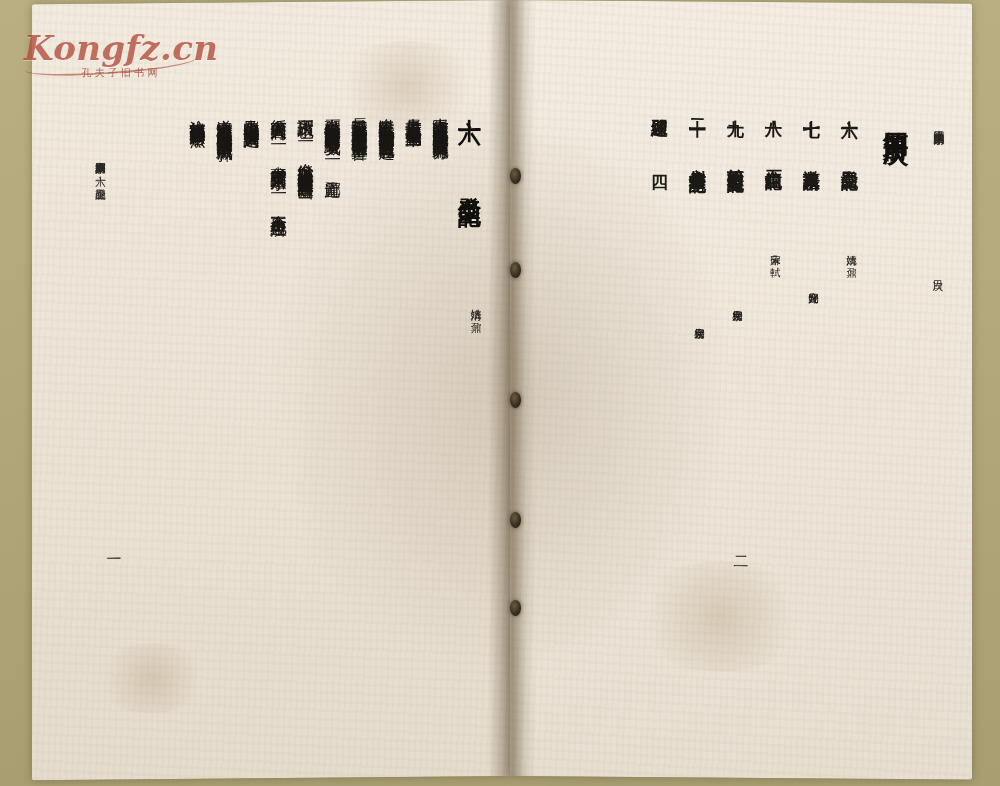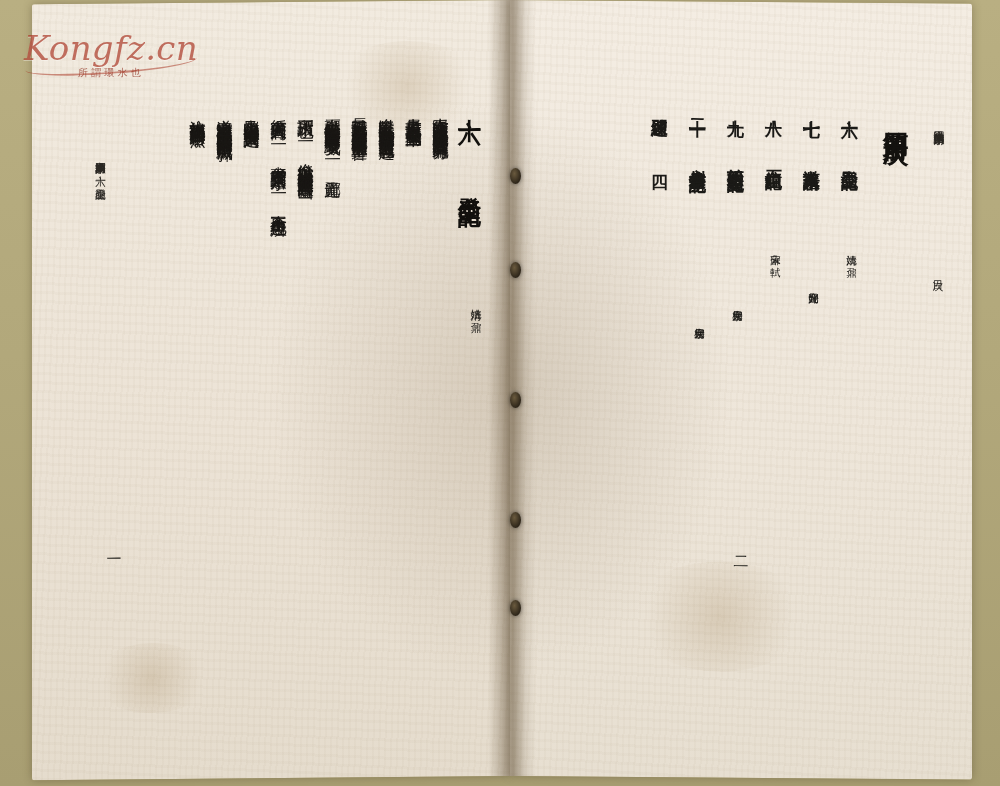--- a/index.html
+++ b/index.html
@@ -123,21 +123,21 @@
   #left-folio{
     position:absolute;left:72px;bottom:228px;font-size:15px;color:#1b1a17;
   }
 
   
   #watermark{
     position:absolute;left:24px;top:28px;pointer-events:none;user-select:none;
   }
   #wm-main{
     font-family:"DejaVu Serif","Liberation Serif",serif;
-    font-size:34px;font-weight:400;font-style:italic;
+    font-size:34px;font-weight:700;font-style:italic;
     color:rgba(170,58,40,.72);
     letter-spacing:.01em;
     text-shadow:0 1px 0 rgba(255,255,255,.35);
   }
   #wm-sub{
     margin-top:-2px;
     font-size:10px;color:rgba(150,60,45,.78);letter-spacing:.32em;
     text-align:center;
   }
   #wm-swoosh{
@@ -238,14 +238,14 @@
   <div class="stitch" style="top:168px;"></div>
   <div class="stitch" style="top:262px;"></div>
   <div class="stitch" style="top:392px;"></div>
   <div class="stitch" style="top:512px;"></div>
   <div class="stitch" style="top:600px;"></div>
 </div>
 
 <div id="watermark">
   <div id="wm-main">Kongfz.cn</div>
   <div id="wm-swoosh"></div>
-  <div id="wm-sub">所謂環水也</div>
+  <div id="wm-sub">孔夫子旧书网</div>
 </div>
 
 </body></html>

